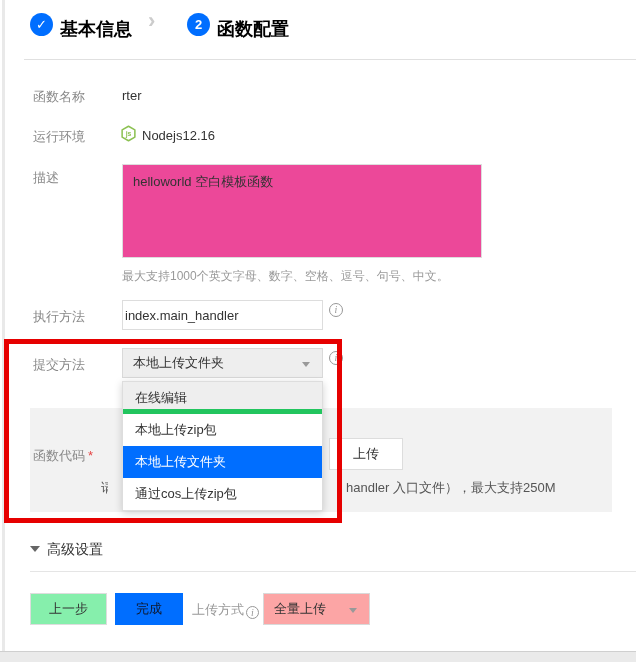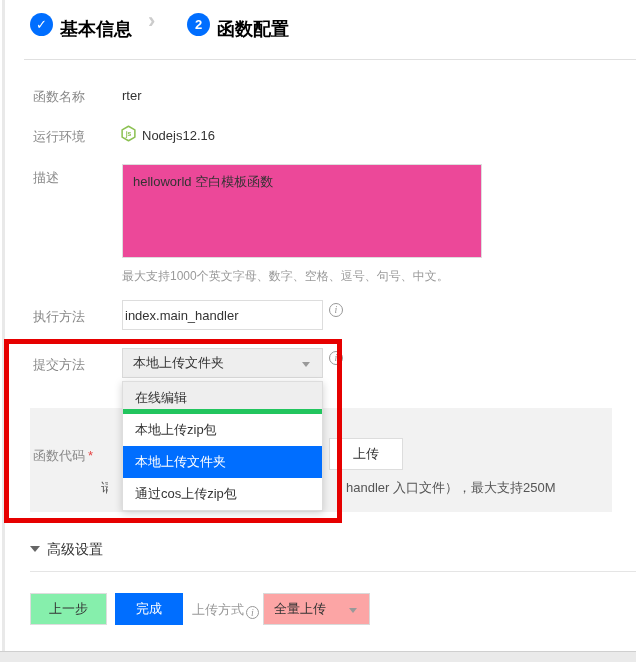--- a/index.html
+++ b/index.html
@@ -97,21 +97,21 @@
   .advanced { position:absolute; left:30px; top:541px; color:#333; font-size:14px; cursor:pointer; }
   .tri-down {
     display:inline-block; width:0; height:0; margin-right:7px; vertical-align:2px;
     border-left:5px solid transparent; border-right:5px solid transparent; border-top:6px solid #666;
   }
   .footer-divider { position:absolute; left:30px; right:0; top:571px; height:1px; background:#e5e5e5; }
 
   .btn { position:absolute; top:593px; height:32px; font-size:13px; cursor:pointer;
          font-family:"Liberation Sans","DejaVu Sans",sans-serif; }
   .btn.prev { left:30px; width:77px; background:#86efac; border:1px solid #ddd; color:#333; }
-  .btn.finish { left:115px; width:68px; background:#006eff; border:1px solid #006eff; color:#ffffff; }
+  .btn.finish { left:115px; width:68px; background:#006eff; border:1px solid #006eff; color:#0f172a; }
   .upload-mode-label { position:absolute; left:192px; top:601px; color:#999; font-size:13px; }
   .select-box.mode-select { left:263px; top:593px; width:107px; height:32px; }
   .mode-select .caret { top:14px; }
 
   .bottom-strip { position:absolute; left:0; right:0; top:651px; height:11px; background:#eaeaea; border-top:1px solid #cfcfcf; }
 </style>
 </head>
 <body>
 
 <div class="page">

